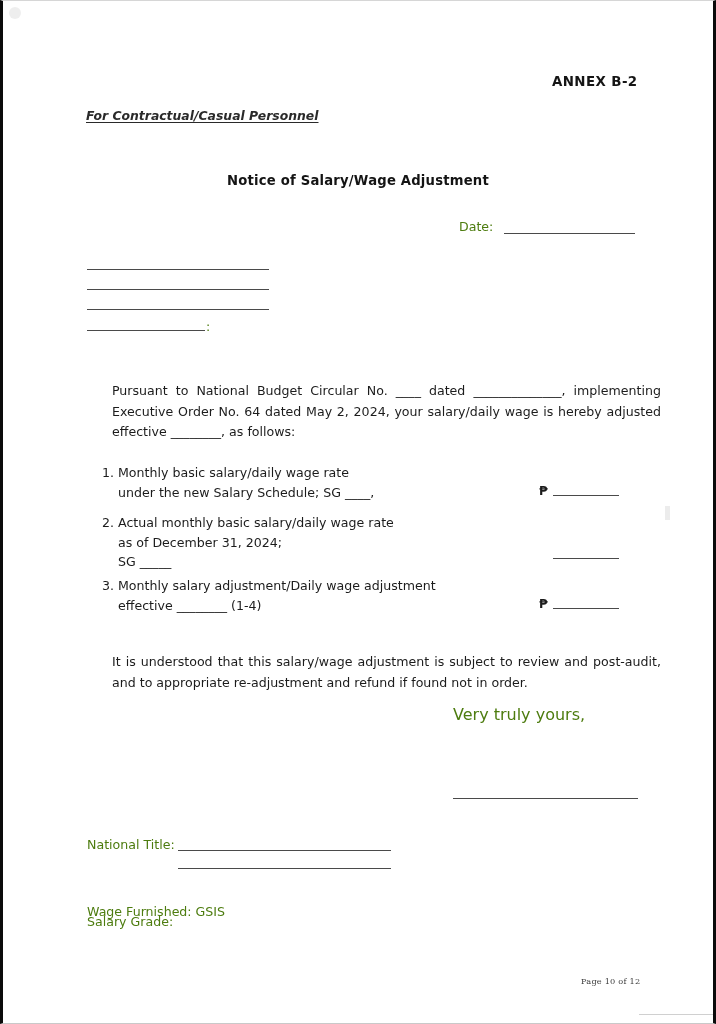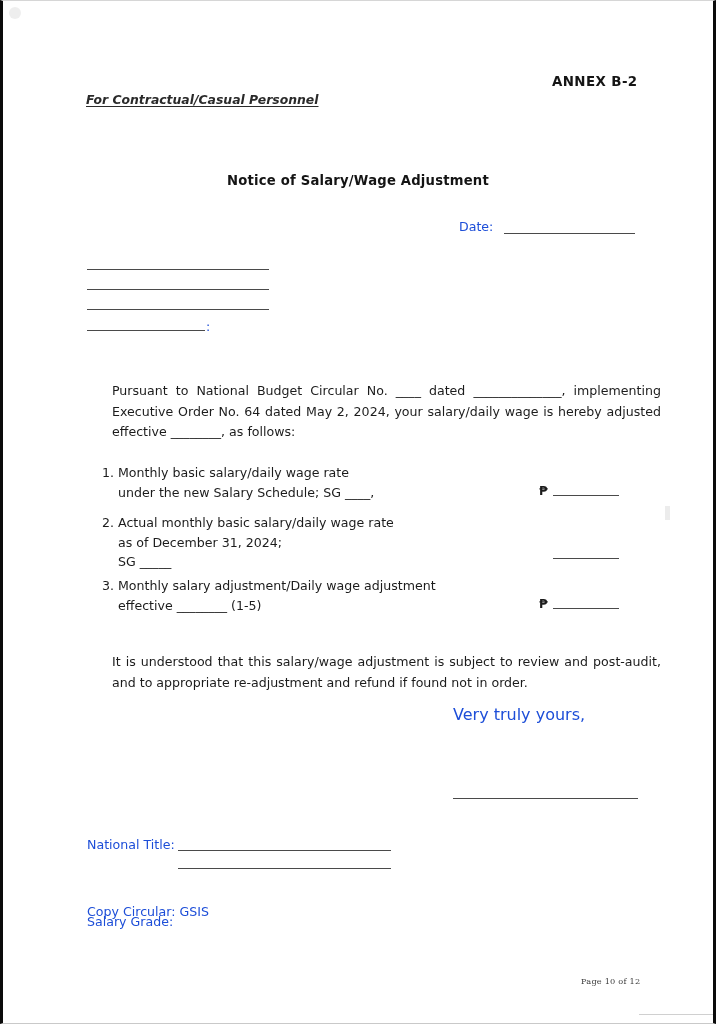--- a/index.html
+++ b/index.html
@@ -33,38 +33,38 @@
     width: 710px;
     height: 1022px;
     background: #fff;
   }
 
   
   .t {
     position: absolute;
     font-size: 12.6px;
     line-height: 17px;
-    color: #1d4ed8;
+    color: #4d7c0f;
     white-space: pre;
   }
 
   
   #annex {
     left: 549px;
     top: 72px;
     font-size: 13.4px;
     font-weight: bold;
     letter-spacing: 0.4px;
     color: #151515;
   }
 
   
   #forline {
     left: 83px;
-    top: 90px;
+    top: 106px;
     font-size: 12.4px;
     font-style: italic;
     font-weight: 600;
     text-decoration: underline;
     text-underline-offset: 2px;
     color: #2a2a2a;
   }
 
   
   #title {
@@ -243,34 +243,34 @@
       <span class="num">2.</span>
       <span class="body">Actual monthly basic salary/daily wage rate
 as of December 31, 2024;
 SG _____</span>
     </div>
     <div class="rule val-rule" id="val-rule-2"></div>
 
     <div class="item" id="item-3">
       <span class="num">3.</span>
       <span class="body">Monthly salary adjustment/Daily wage adjustment
-effective ________ (1-5)</span>
+effective ________ (1-4)</span>
     </div>
     <div class="t peso" id="peso-3">₱</div>
     <div class="rule val-rule" id="val-rule-3"></div>
 
     <div class="para indent" id="para-2">It is understood that this salary/wage adjustment is subject to review and post-audit, and to appropriate re-adjustment and refund if found not in order.</div>
 
     <div class="t" id="closing">Very truly yours,</div>
     <div class="rule" id="sig-rule"></div>
 
     <div class="t" id="pos-lbl">National Title:</div>
     <div class="rule" id="pos-rule"></div>
 
     <div class="t" id="sg-lbl">Salary Grade:</div>
     <div class="rule" id="sg-rule"></div>
 
-    <div class="t" id="copy">Copy Circular: GSIS</div>
+    <div class="t" id="copy">Wage Furnished: GSIS</div>
 
     <div class="t" id="footer">Page 10 of 12</div>
 
   </div>
 </div>
 
 </body></html>

